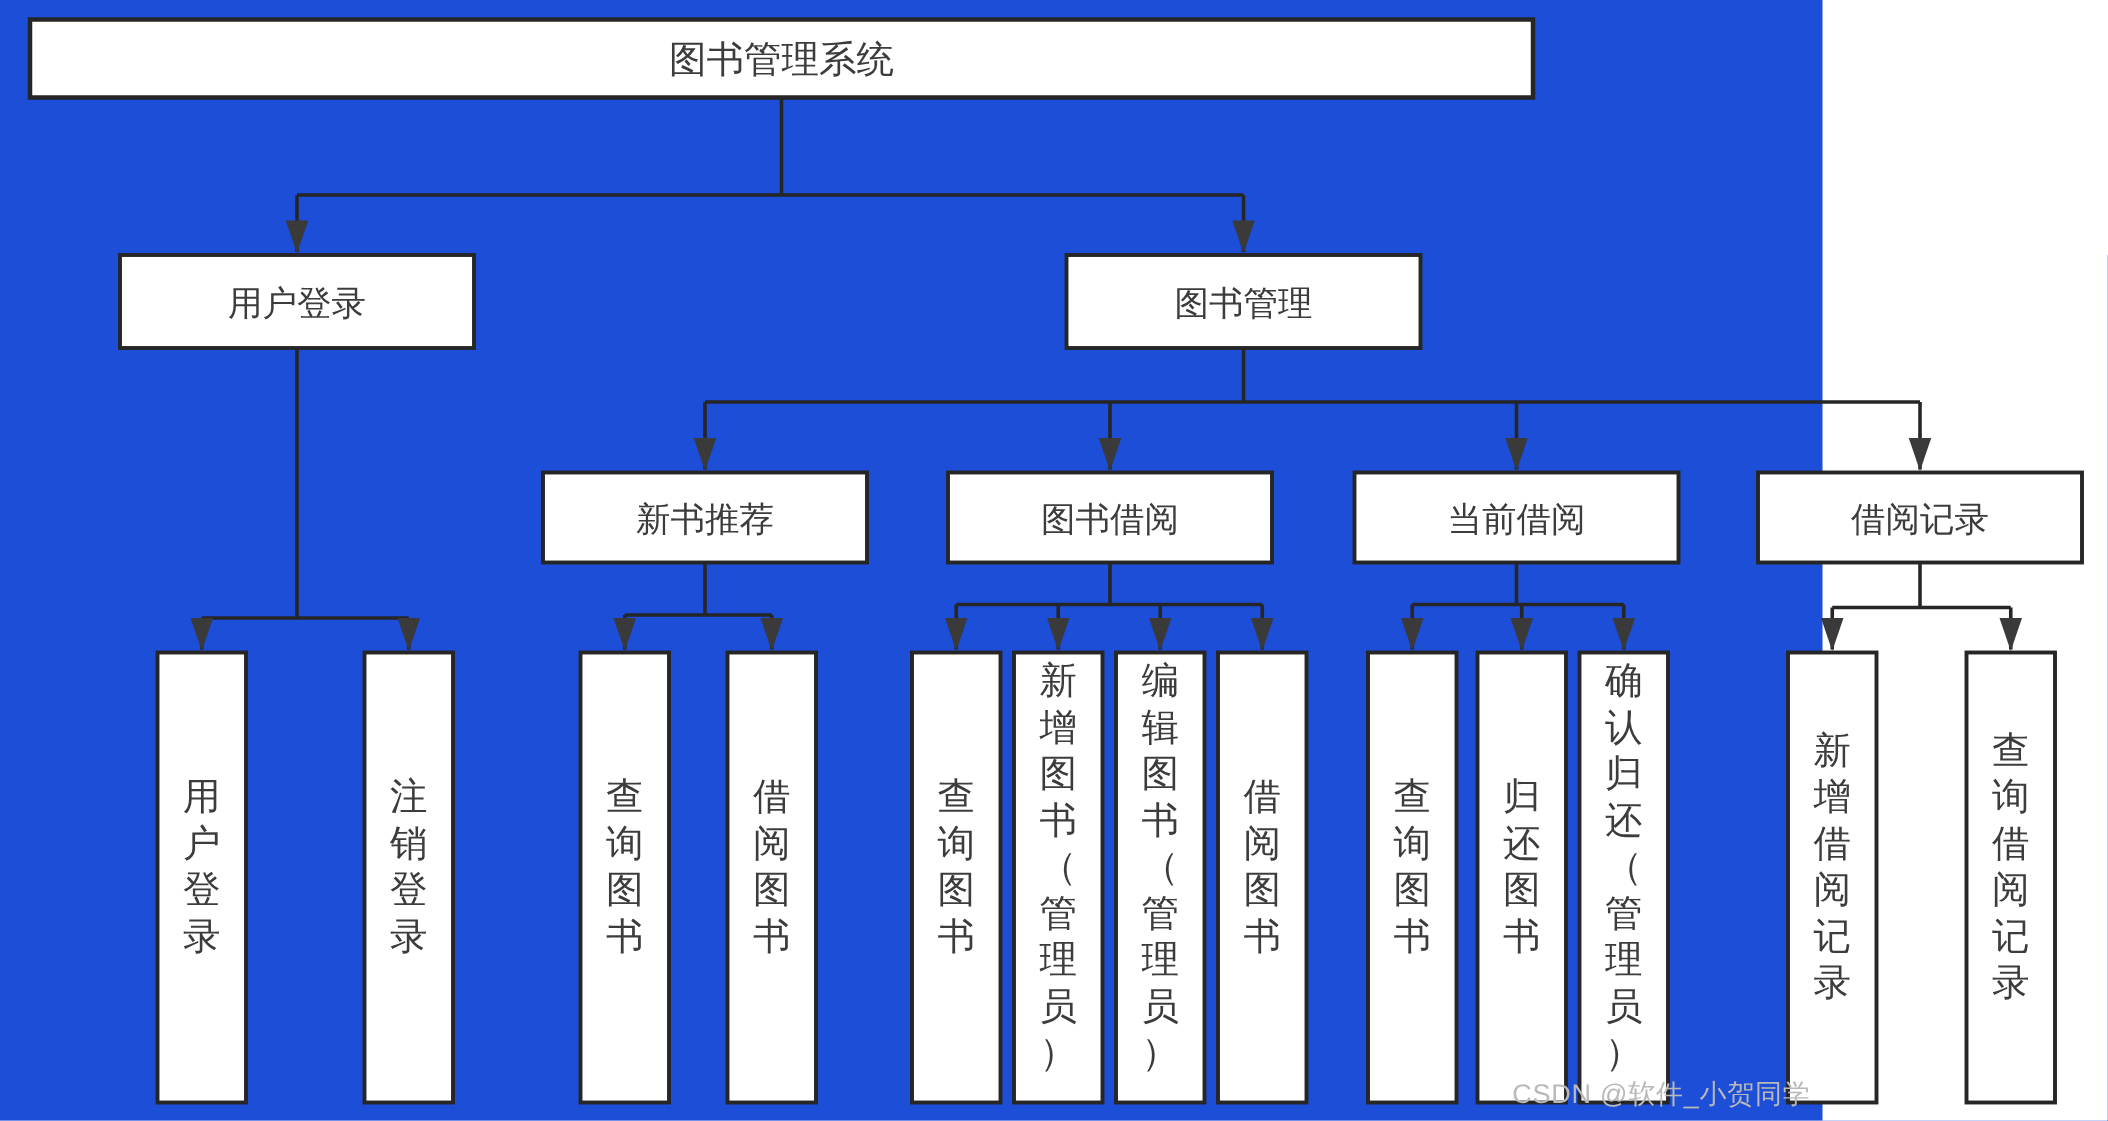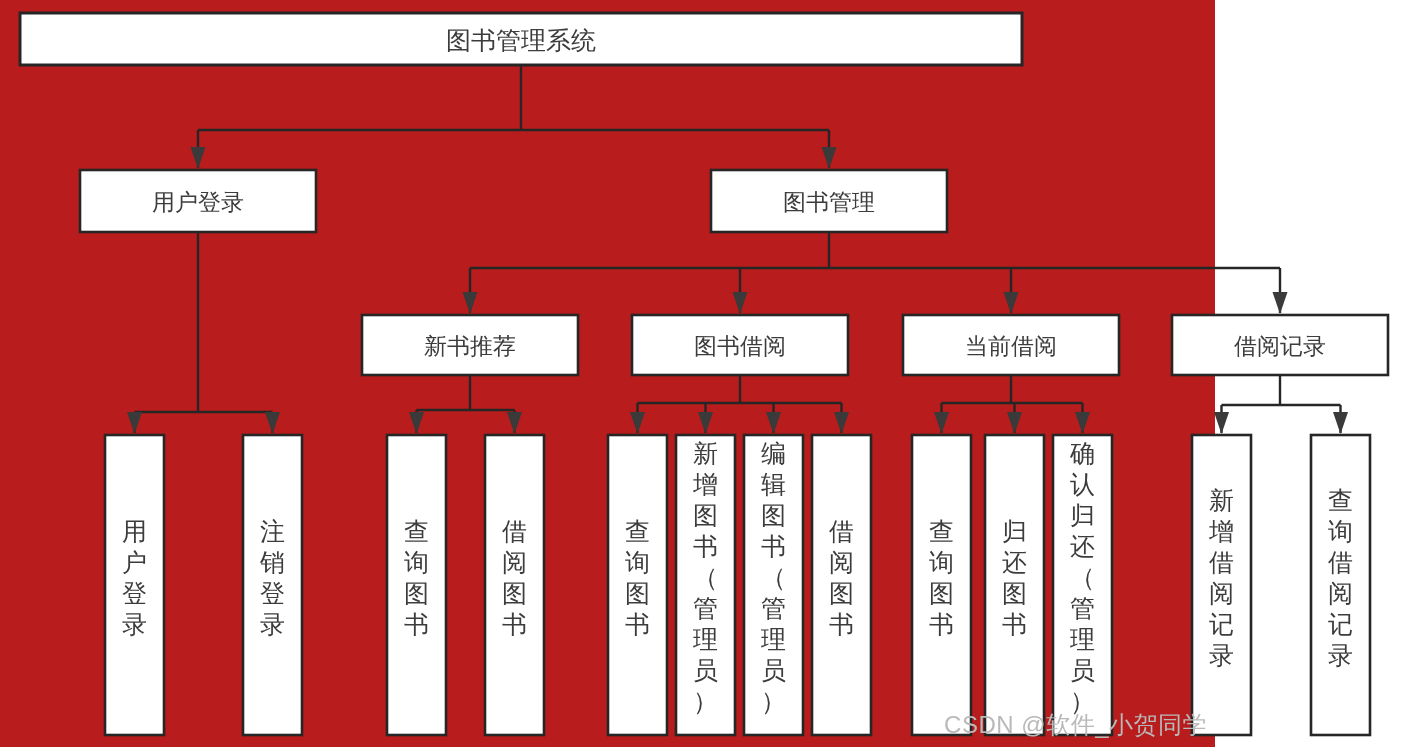--- a/index.html
+++ b/index.html
@@ -1,21 +1,21 @@
 <!DOCTYPE html>
 <html><head>
 <meta charset="utf-8">
 <title>图书管理系统 功能结构图</title>
 <style>
   html,body{margin:0;padding:0;background:#ffffff;}
   body{
     font-family:"Liberation Sans","DejaVu Sans",sans-serif;
     width:1405px;height:747px;overflow:hidden;position:relative;
   }
-  #diagram-root{position:relative;width:1215px;height:747px;background:#b91c1c;}
+  #diagram-root{position:relative;width:1215px;height:747px;background:#1d4ed8;}
   svg.diagram{position:absolute;left:0;top:0;width:1405px;height:747px;display:block;}
 
   .node-box{
     fill:#ffffff;
     stroke:#262626;
     stroke-width:2.6;
   }
   .node-box.root{stroke-width:3;}
   .connector{
     stroke:#262626;
@@ -43,21 +43,21 @@
     font-size:25px;
     text-anchor:middle;
   }
   .leaf-label tspan{font-size:25px;}
 
   .watermark{
     position:absolute;
     right:8px;
     bottom:6px;
     font-family:"Liberation Sans","DejaVu Sans",sans-serif;
-    font-size:24px;
+    font-size:18px;
     color:#b9b9b9;
     white-space:nowrap;
     letter-spacing:0.5px;
     user-select:none;
   }
 </style>
 </head>
 <body>
 
 <div id="diagram-root">

